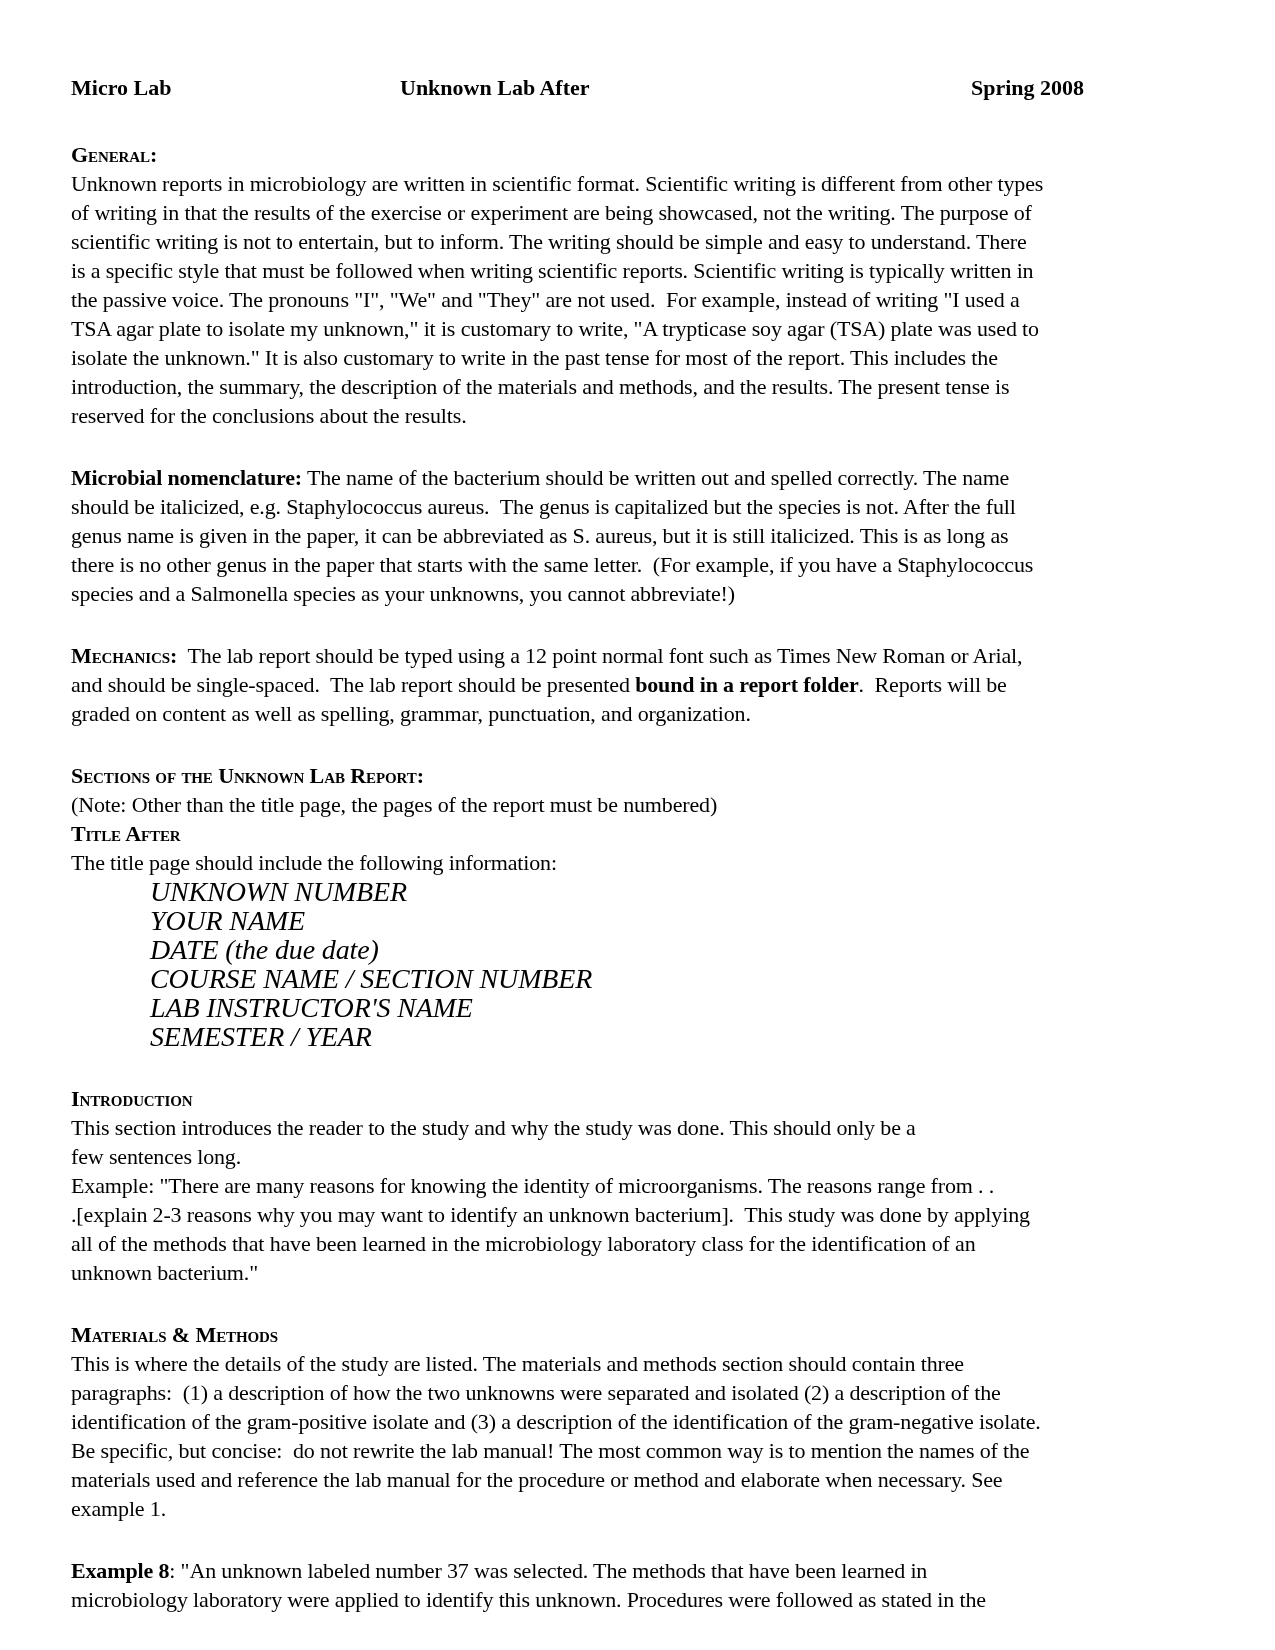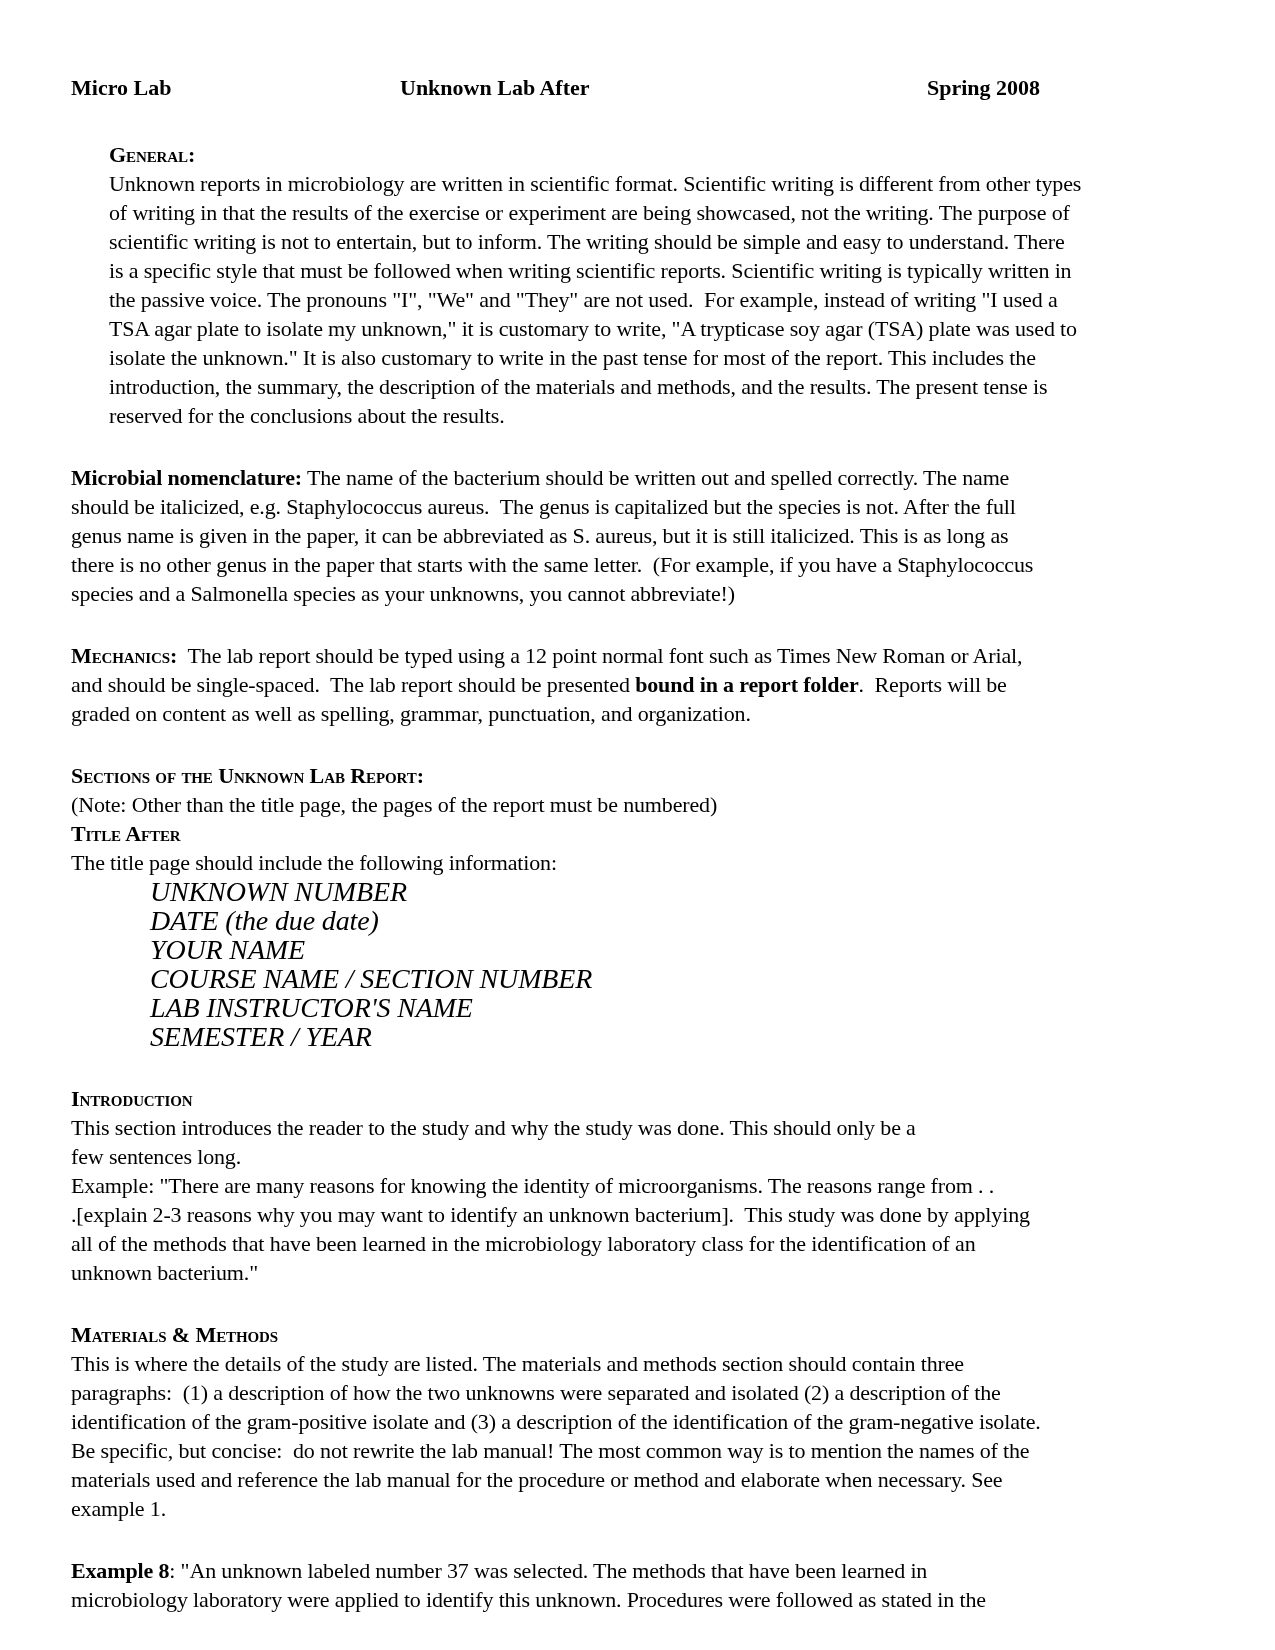--- a/index.html
+++ b/index.html
@@ -21,24 +21,24 @@
   .doc-header {
     position: relative;
     height: 29px;
     font-size: 22px;
     font-weight: bold;
     line-height: 29px;
     white-space: pre;
   }
   .h-left  { position: absolute; left: 0; }
   .h-center{ position: absolute; left: 329px; }
-  .h-right { position: absolute; left: 856px; }
+  .h-right { position: absolute; left: 900px; }
 
   .block { margin-top: 33px; }
-  .doc-header + .block { margin-top: 38px; margin-left: 38px; }
+  .doc-header + .block { margin-top: 38px; }
 
   .body {
     font-size: 22px;
     line-height: 29px;
     letter-spacing: -0.15px;
     white-space: pre-wrap;
     width: 1185px;
   }
   .sc-heading {
     font-variant: small-caps;
@@ -90,22 +90,22 @@
 graded on content as well as spelling, grammar, punctuation, and organization.</span></div>
   </section>
 
   <section class="block">
     <div class="sc-heading">Sections of the Unknown Lab Report:</div>
     <div class="body">(Note: Other than the title page, the pages of the report must be numbered)</div>
     <div class="sc-heading">Title After</div>
     <div class="body">The title page should include the following information:</div>
     <div class="tp-list">
         <div>UNKNOWN NUMBER</div>
+        <div>YOUR NAME</div>
         <div>DATE (the due date)</div>
-        <div>YOUR NAME</div>
         <div>COURSE NAME / SECTION NUMBER</div>
         <div>LAB INSTRUCTOR'S NAME</div>
         <div>SEMESTER / YEAR</div>
       </div>
   </section>
 
   <section class="block">
     <div class="sc-heading">Introduction</div>
     <div class="body">This section introduces the reader to the study and why the study was done. This should only be a
 few sentences long.

